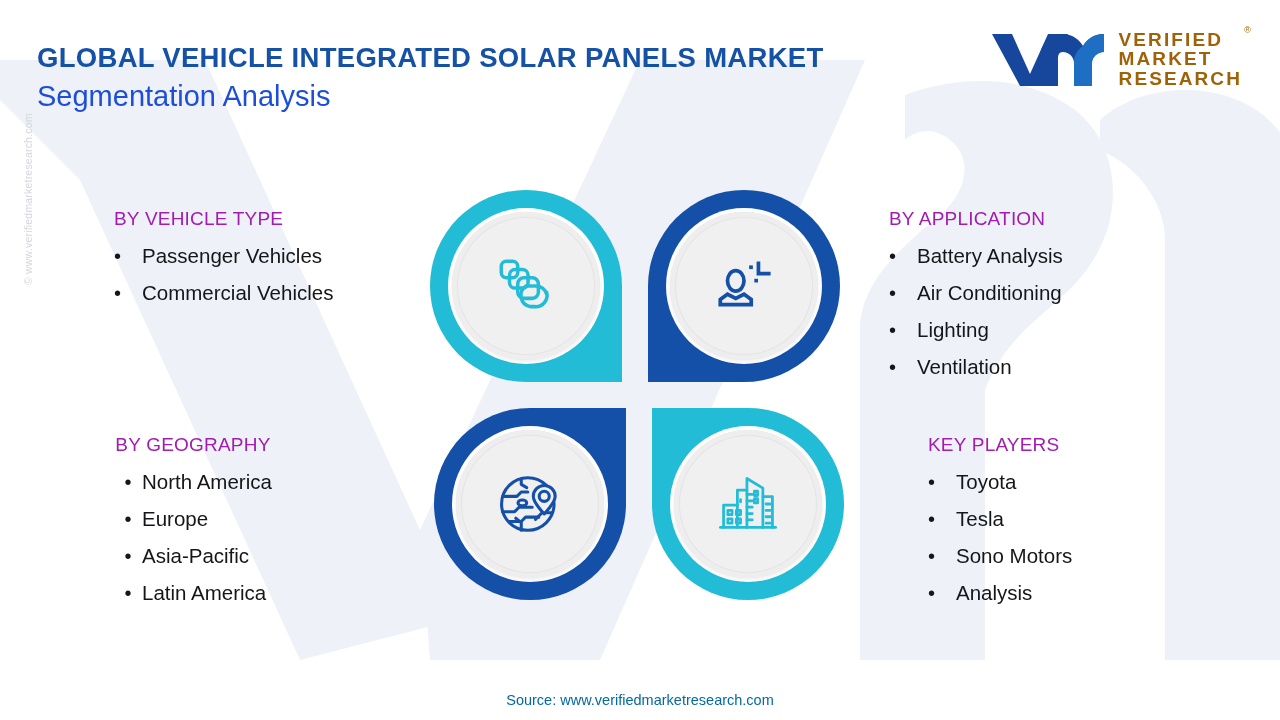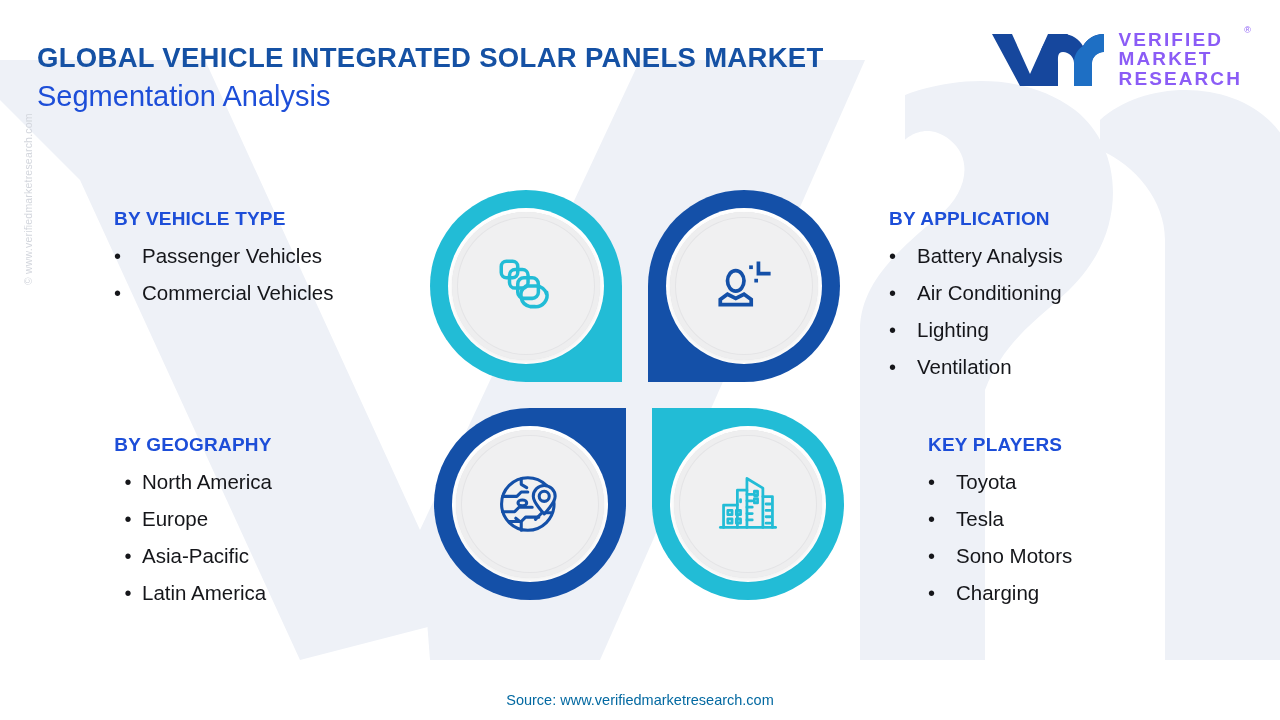--- a/index.html
+++ b/index.html
@@ -72,43 +72,43 @@
     display: flex;
     flex-direction: column;
     position: relative;
     line-height: 1.03;
   }
 
   .logo-text span {
     font-size: 19px;
     font-weight: bold;
     letter-spacing: 2.1px;
-    color: #8b5cf6;
+    color: #a16207;
   }
 
   .logo-reg {
     position: absolute;
     top: -4px;
     right: -9px;
     font-size: 9px !important;
     letter-spacing: 0 !important;
     font-weight: normal !important;
     color: #2196ab;
   }
 
   
   .seg {
     position: absolute;
     z-index: 3;
   }
 
   .seg-title {
     font-size: 19px;
-    font-weight: bold;
-    color: #1d4ed8;
+    font-weight: normal;
+    color: #a21caf;
     letter-spacing: 0.2px;
     margin-bottom: 14px;
     white-space: nowrap;
   }
 
   .seg-list { list-style: none; }
 
   .seg-list li {
     display: flex;
     align-items: baseline;
@@ -311,21 +311,21 @@
     <li>
       <span class="bullet">•</span>
       <span>Tesla</span>
     </li>
     <li>
       <span class="bullet">•</span>
       <span>Sono Motors</span>
     </li>
     <li>
       <span class="bullet">•</span>
-      <span>Charging</span>
+      <span>Analysis</span>
     </li>
   </ul>
 </div>
 
 <div class="cluster">
 
   <div class="quad quad-tl">
     <svg class="ring" viewBox="0 0 192 192">
       <path d="M96 0 A96 96 0 0 0 96 192 L192 192 L192 96 A96 96 0 0 0 96 0 Z" fill="#22bcd6"></path>
       <circle cx="96" cy="96" r="78" fill="#ffffff"></circle>

